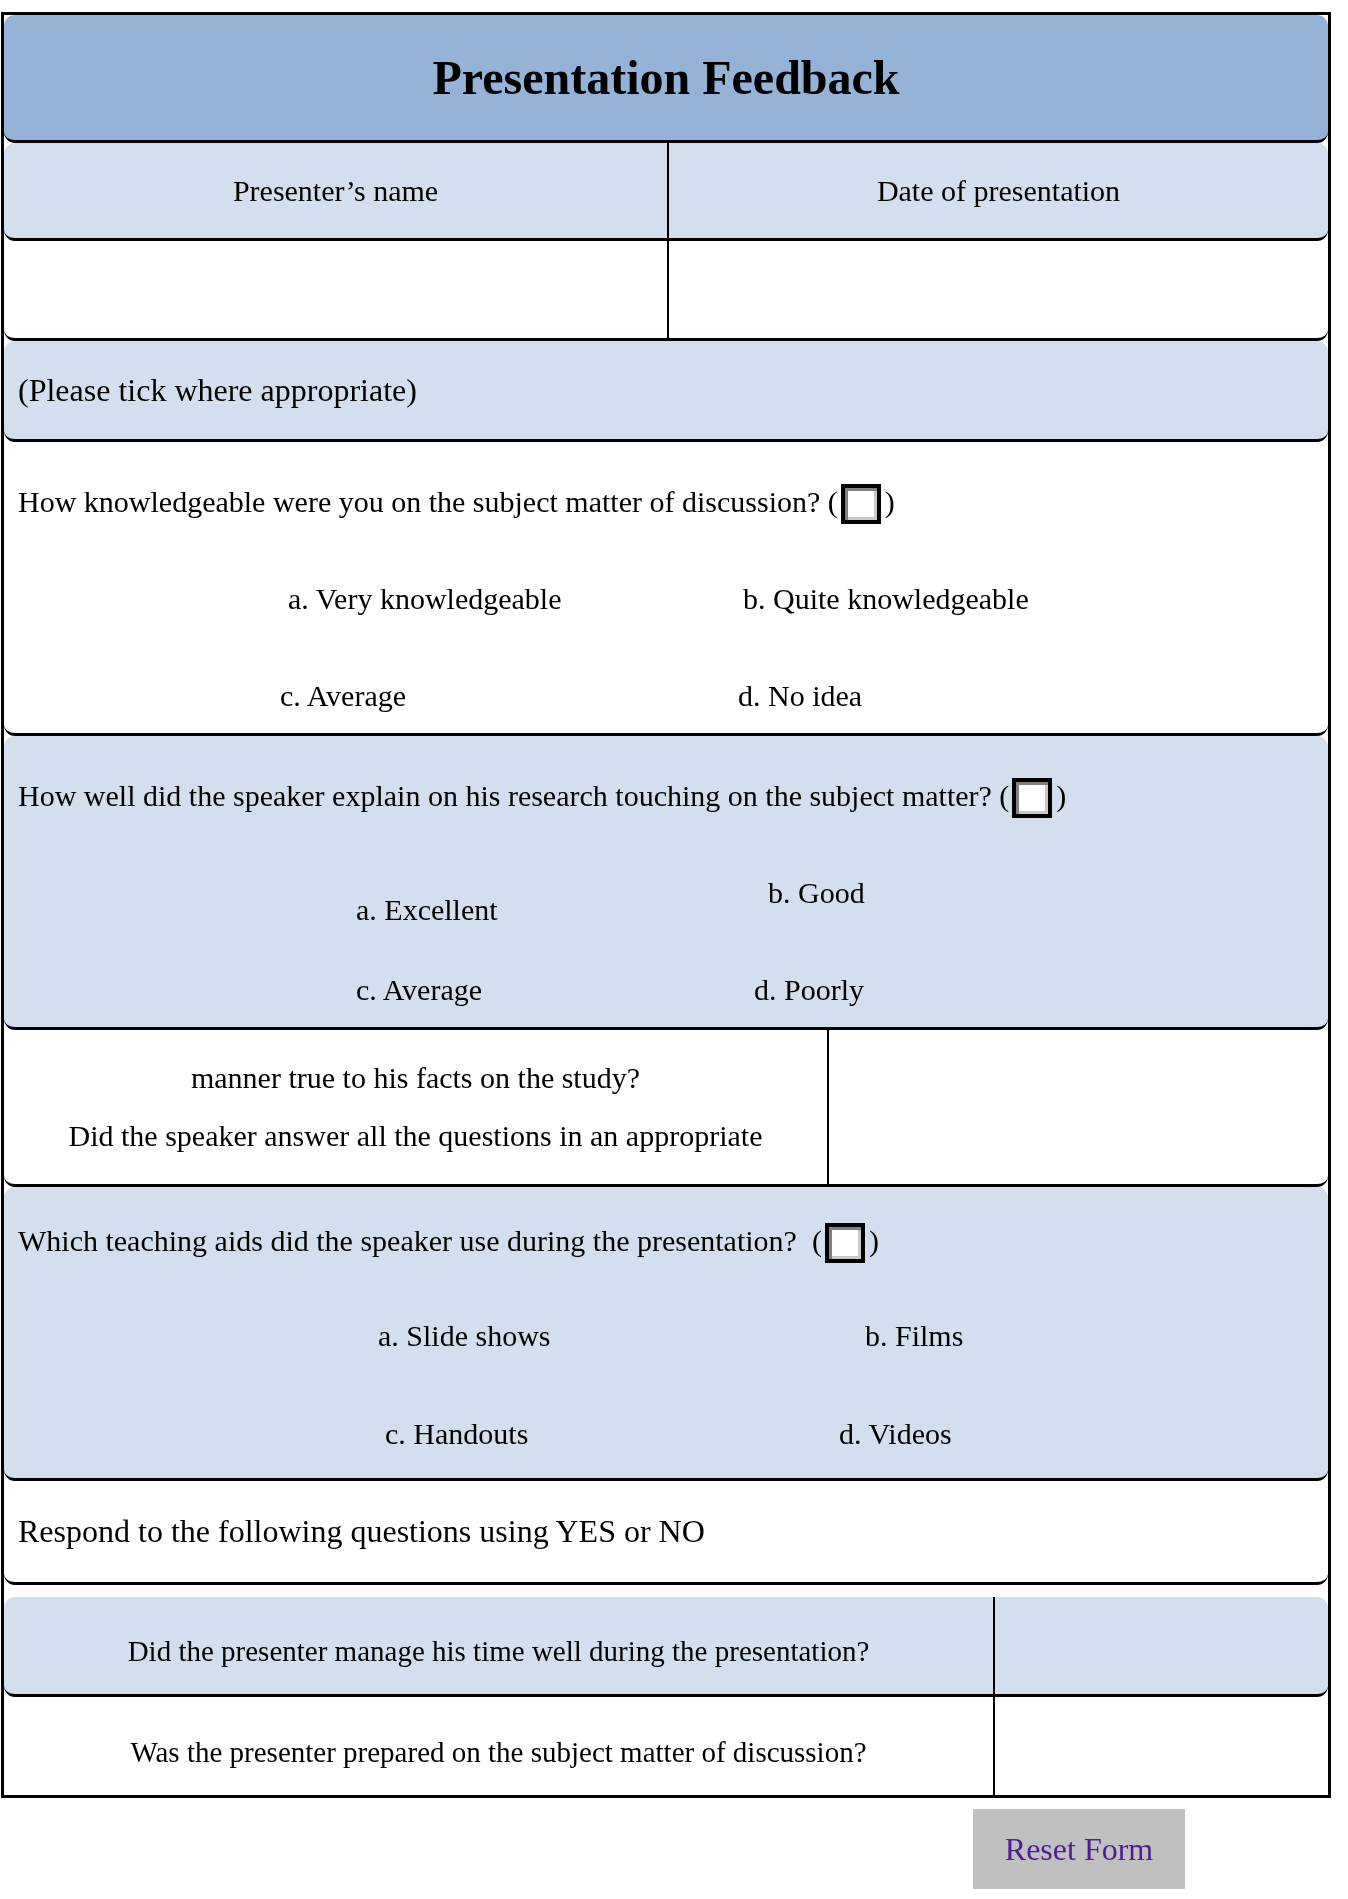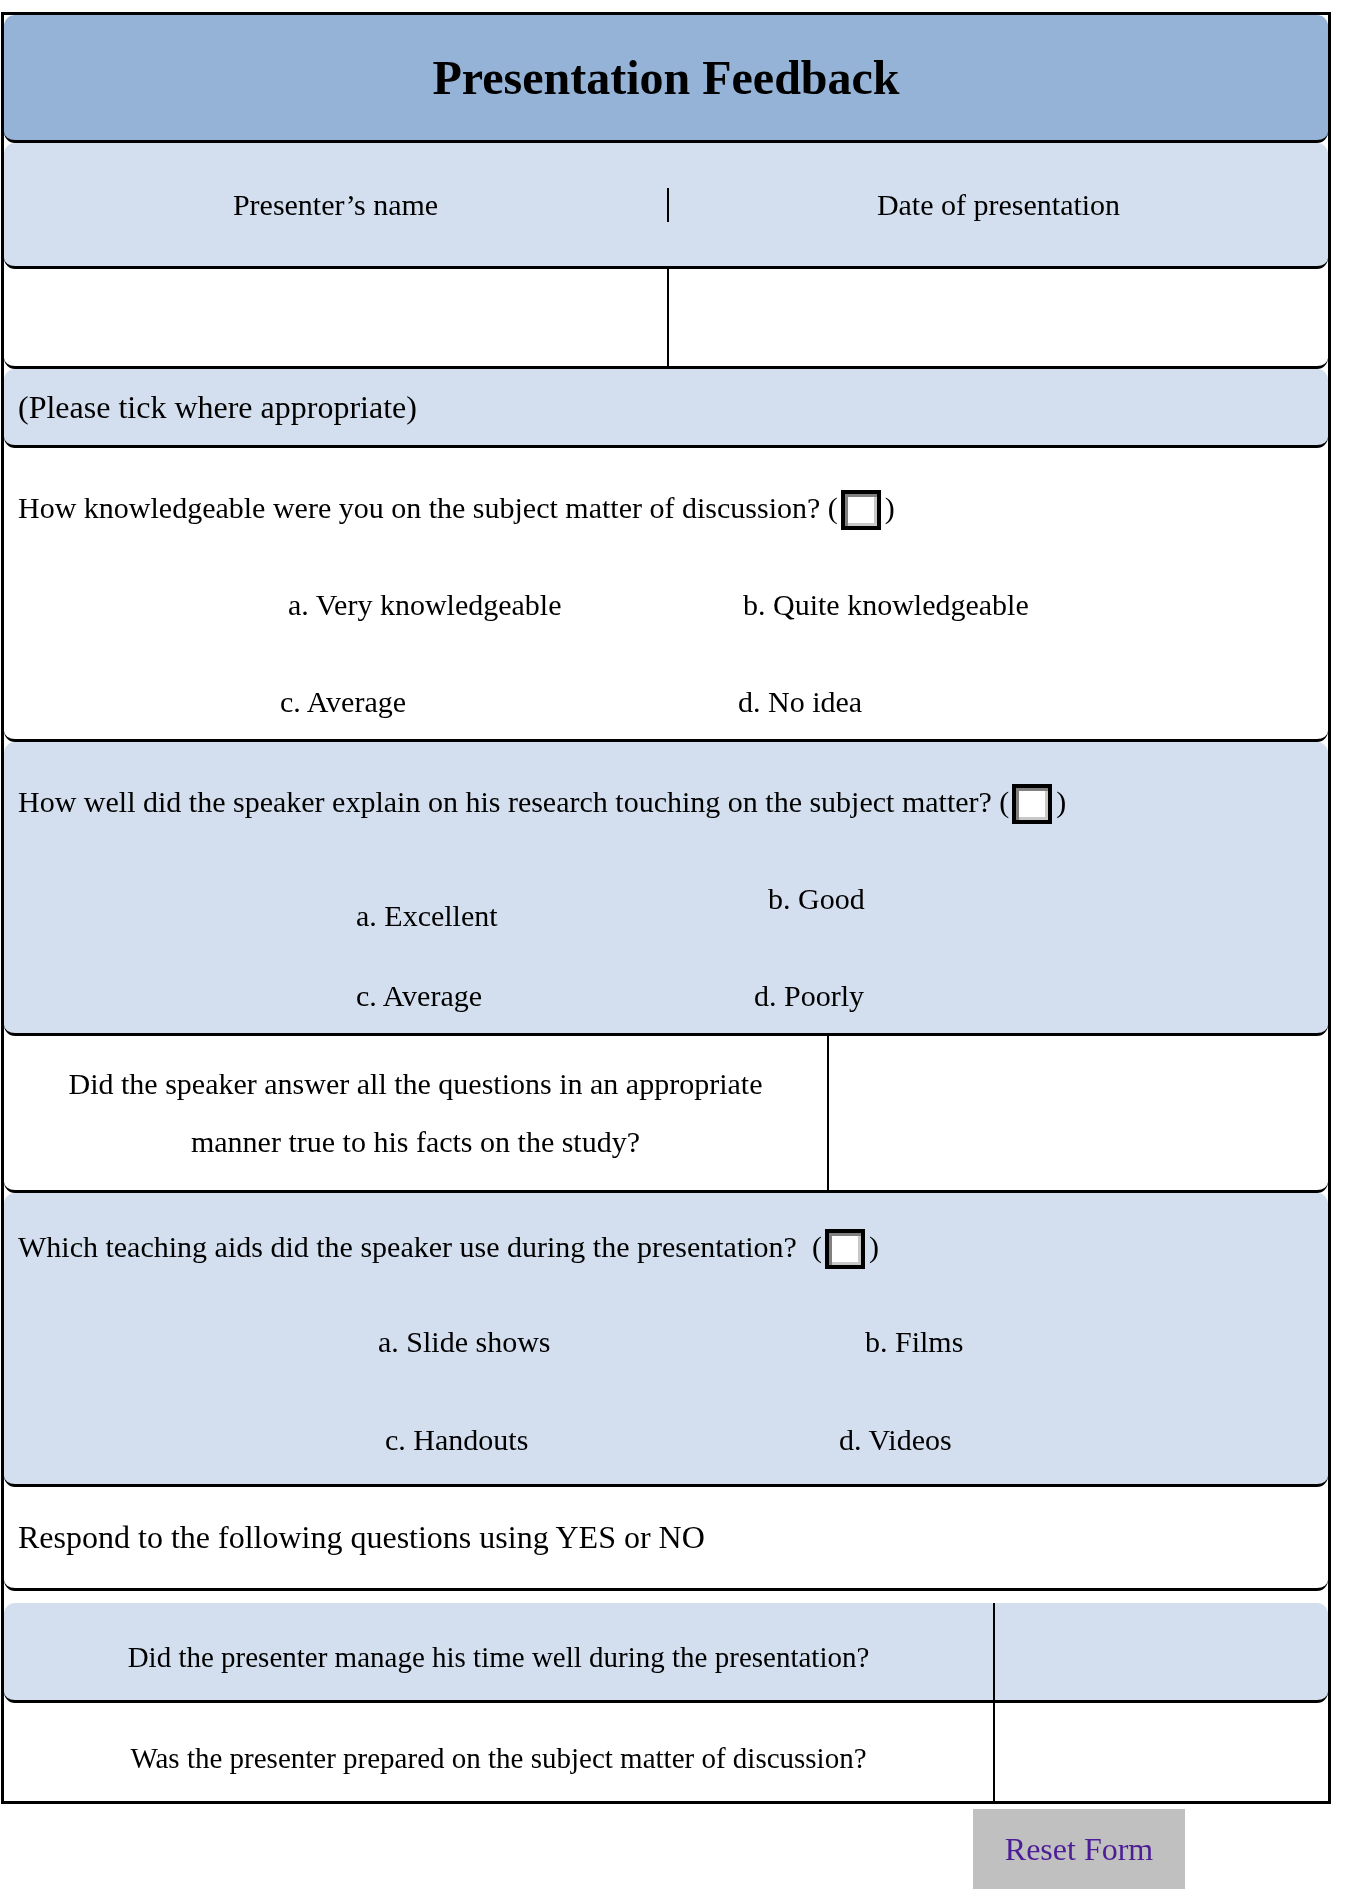--- a/index.html
+++ b/index.html
@@ -9,41 +9,41 @@
   .row { position: relative; box-sizing: border-box; border-bottom: 3px solid #000; border-radius: 11px; }
   .row:last-child { border-bottom: none; }
   .dark { background: #95b3d7; }
   .light { background: #d3dfee; }
   .white { background: #ffffff; }
   .title { height: 128px; display: flex; align-items: center; justify-content: center;
            font-size: 48px; font-weight: bold; }
   .split { display: flex; }
   .split > .cell { box-sizing: border-box; display: flex; align-items: center; justify-content: center; font-size: 30px; }
   .split > .cell.left { border-right: 2px solid #000; }
-  .label-row { height: 79px; display: flex; align-items: center; padding-left: 14px; font-size: 32px; }
+  .label-row { height: 101px; display: flex; align-items: center; padding-left: 14px; font-size: 32px; }
   .q-row { height: 294px; }
   .q-text { position: absolute; left: 14px; top: 40px; font-size: 30px; white-space: nowrap; display: flex; align-items: center; }
   .opt { position: absolute; font-size: 30px; white-space: nowrap; }
   .checkbox { display: inline-block; width: 32px; height: 32px; border: 4px solid #000; box-sizing: content-box;
               background: #fff; box-shadow: inset 3px 3px 0 #808080, inset -3px -3px 0 #c8c8c8; margin: 0 4px 0 3px;
               position: relative; top: 2px; cursor: pointer; }
   .reset-btn { position: absolute; left: 973px; top: 1809px; width: 212px; height: 80px; background: #c0c0c0;
                border: none; font-family: "Liberation Serif", serif; font-size: 32px; color: #4c1d95;
                display: flex; align-items: center; justify-content: center; cursor: pointer; }
   input.field { width: 100%; height: 100%; border: none; background: transparent; outline: none;
                 font-family: "Liberation Serif", serif; font-size: 28px; padding: 0 14px; box-sizing: border-box; }
 </style>
 </head>
 <body>
 
 <div class="form">
 
   <div class="row dark title">Presentation Feedback</div>
 
-  <div class="row light split" style="height:126px;align-items:center;">
+  <div class="row light split" style="height:98px;">
     <div class="cell left" style="width:665px;">Presenter’s name</div>
     <div class="cell" style="flex:1;">Date of presentation</div>
   </div>
 
   <div class="row white split" style="height:100px;">
     <div class="cell left" style="width:665px;">
       <input class="field" type="text" value="" style="">
     </div>
     <div class="cell" style="flex:1;">
       <input class="field" type="text" value="" style="">
@@ -71,22 +71,22 @@
         <span>)</span>
     </div>
     <div class="opt" style="left:352px; top:157px;">a. Excellent</div>
     <div class="opt" style="left:764px; top:140px;">b. Good</div>
     <div class="opt" style="left:352px; top:237px;">c. Average</div>
     <div class="opt" style="left:750px; top:237px;">d. Poorly</div>
   </div>
 
   <div class="row white split" style="height:157px;">
     <div class="cell left" style="width:825px; flex-direction:column; line-height:58px;">
+      <span>manner true to his facts on the study?</span>
       <span>Did the speaker answer all the questions in an appropriate</span>
-      <span>manner true to his facts on the study?</span>
     </div>
     <div class="cell" style="flex:1;">
       <input class="field" type="text" value="" style="">
     </div>
   </div>
 
   <div class="row light q-row">
     <div class="q-text" style="top:34px;">
       <span style="white-space:pre;">Which teaching aids did the speaker use during the presentation?  (</span>
         <span class="checkbox"></span>

